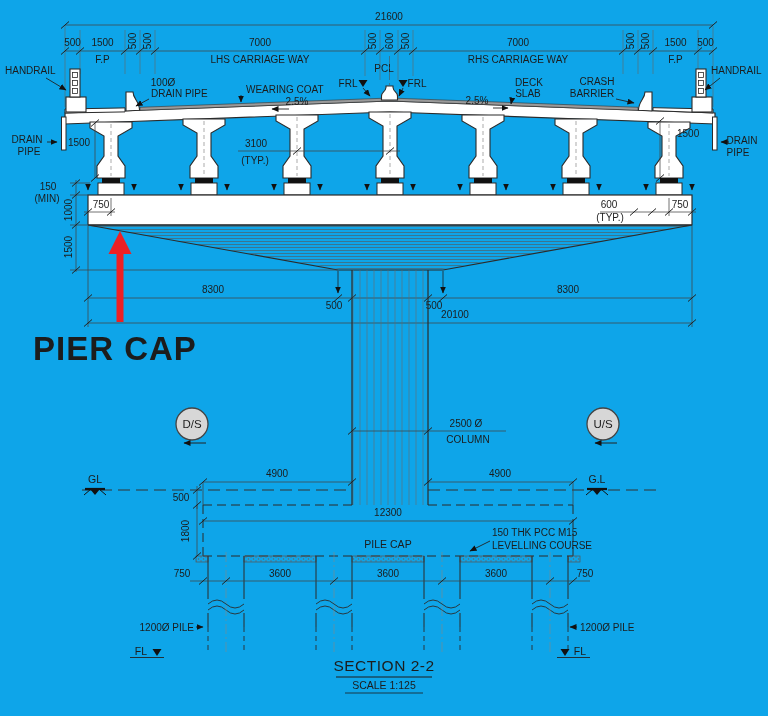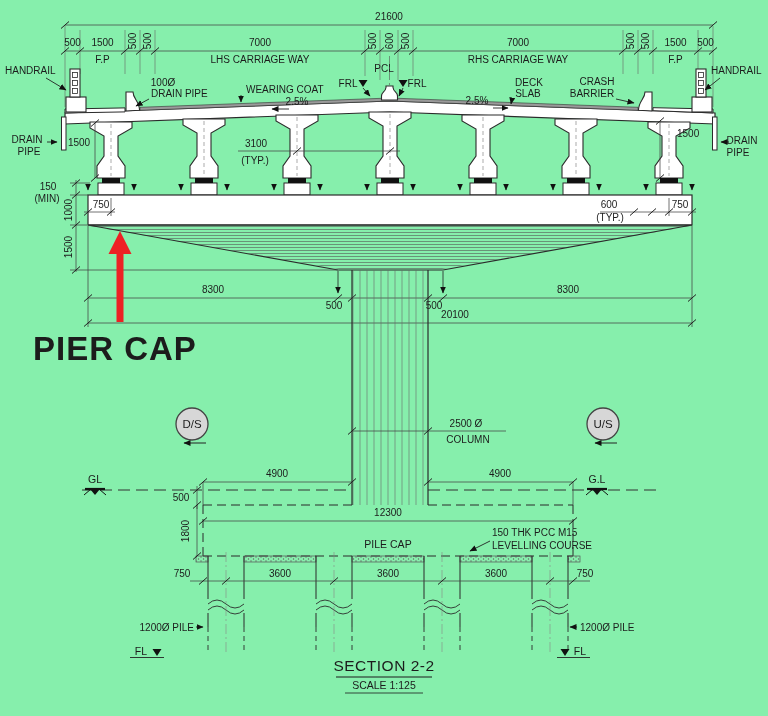--- a/index.html
+++ b/index.html
@@ -1,16 +1,16 @@
 <!DOCTYPE html>
 <html><head>
 <meta charset="utf-8">
 <style>
   html,body { margin:0; padding:0; background:#ffffff; }
-  .stage { width:768px; height:716px; position:relative; background:#86efac; }
+  .stage { width:768px; height:716px; position:relative; background:#0ea5e9; }
   text { font-family:"Liberation Sans", sans-serif; fill:#1c1c1c; }
   .dim  { font-size:10px; }
   .lbl  { font-size:10px; }
   .mid  { font-size:11.5px; }
   .big  { font-size:15.5px; letter-spacing:0.5px; }
   .sub  { font-size:10.5px; }
   .callout-text { font-size:33px; font-weight:bold; letter-spacing:1px; }
 </style>
 </head>
 <body>

